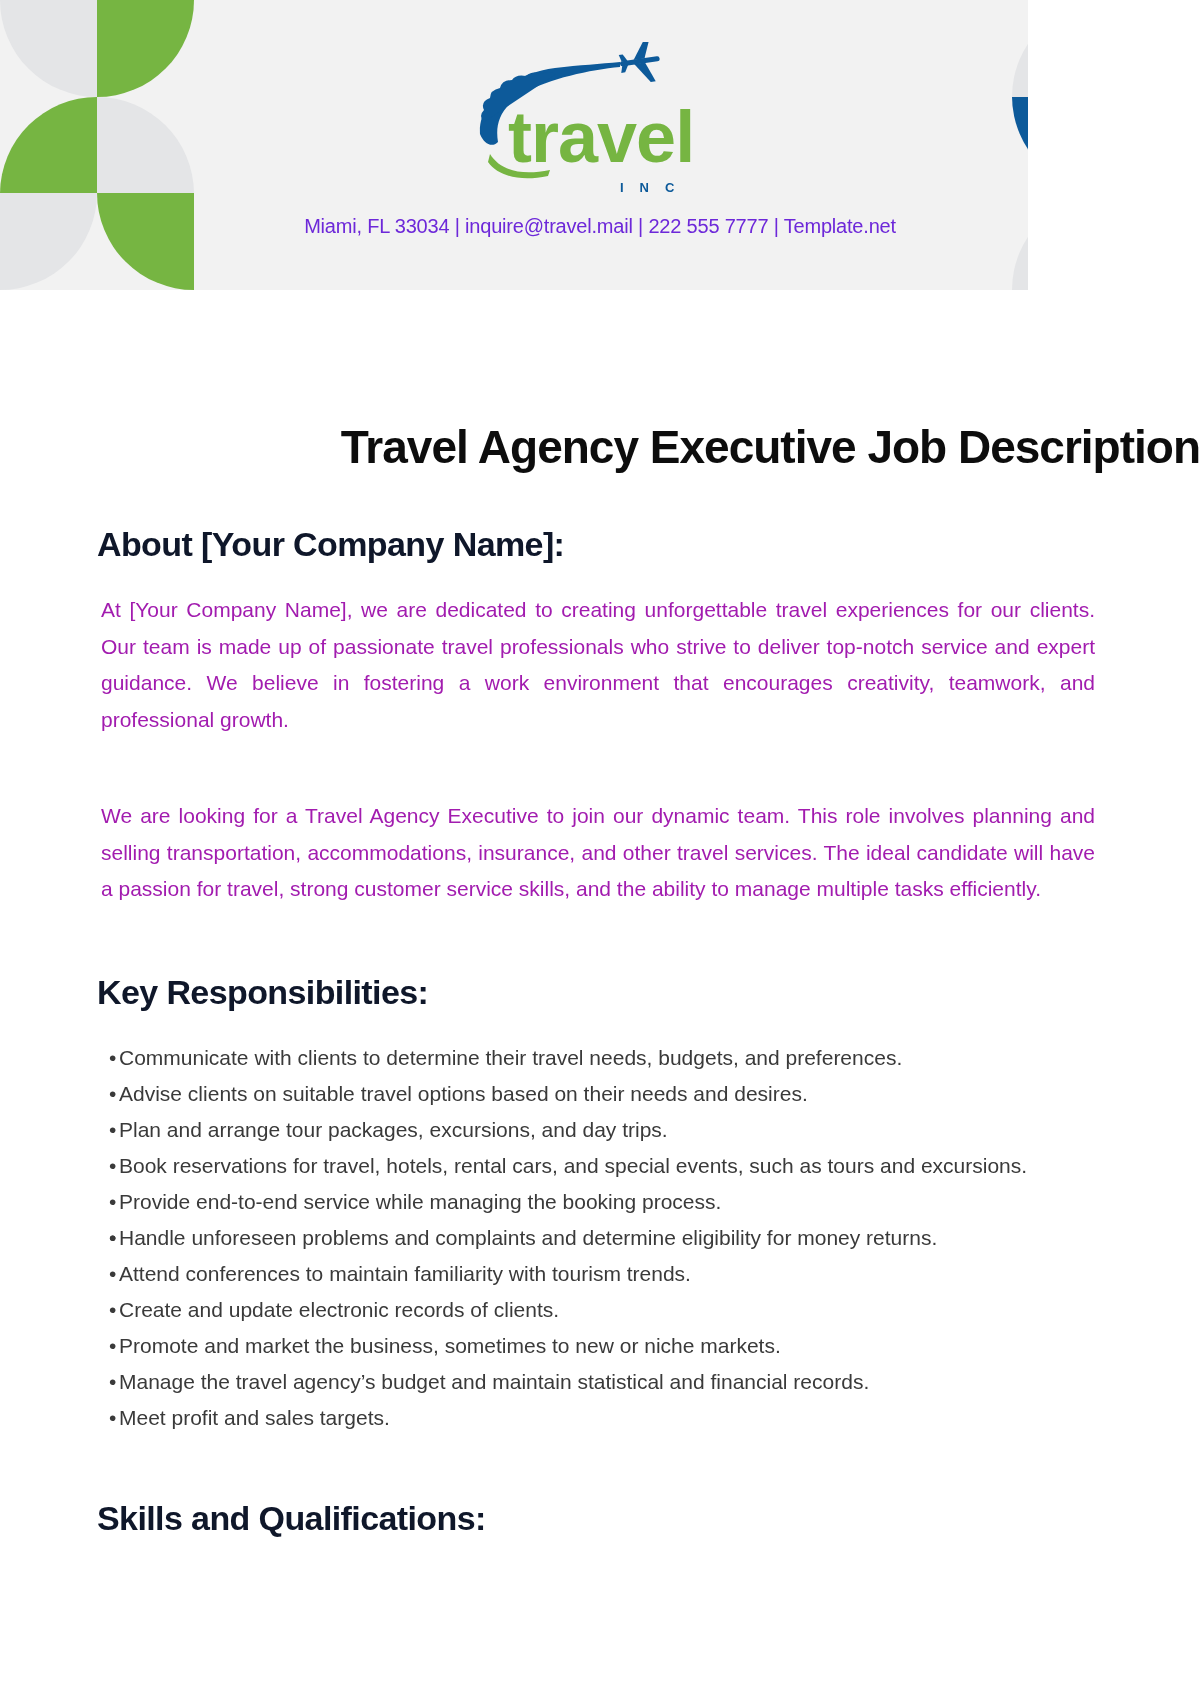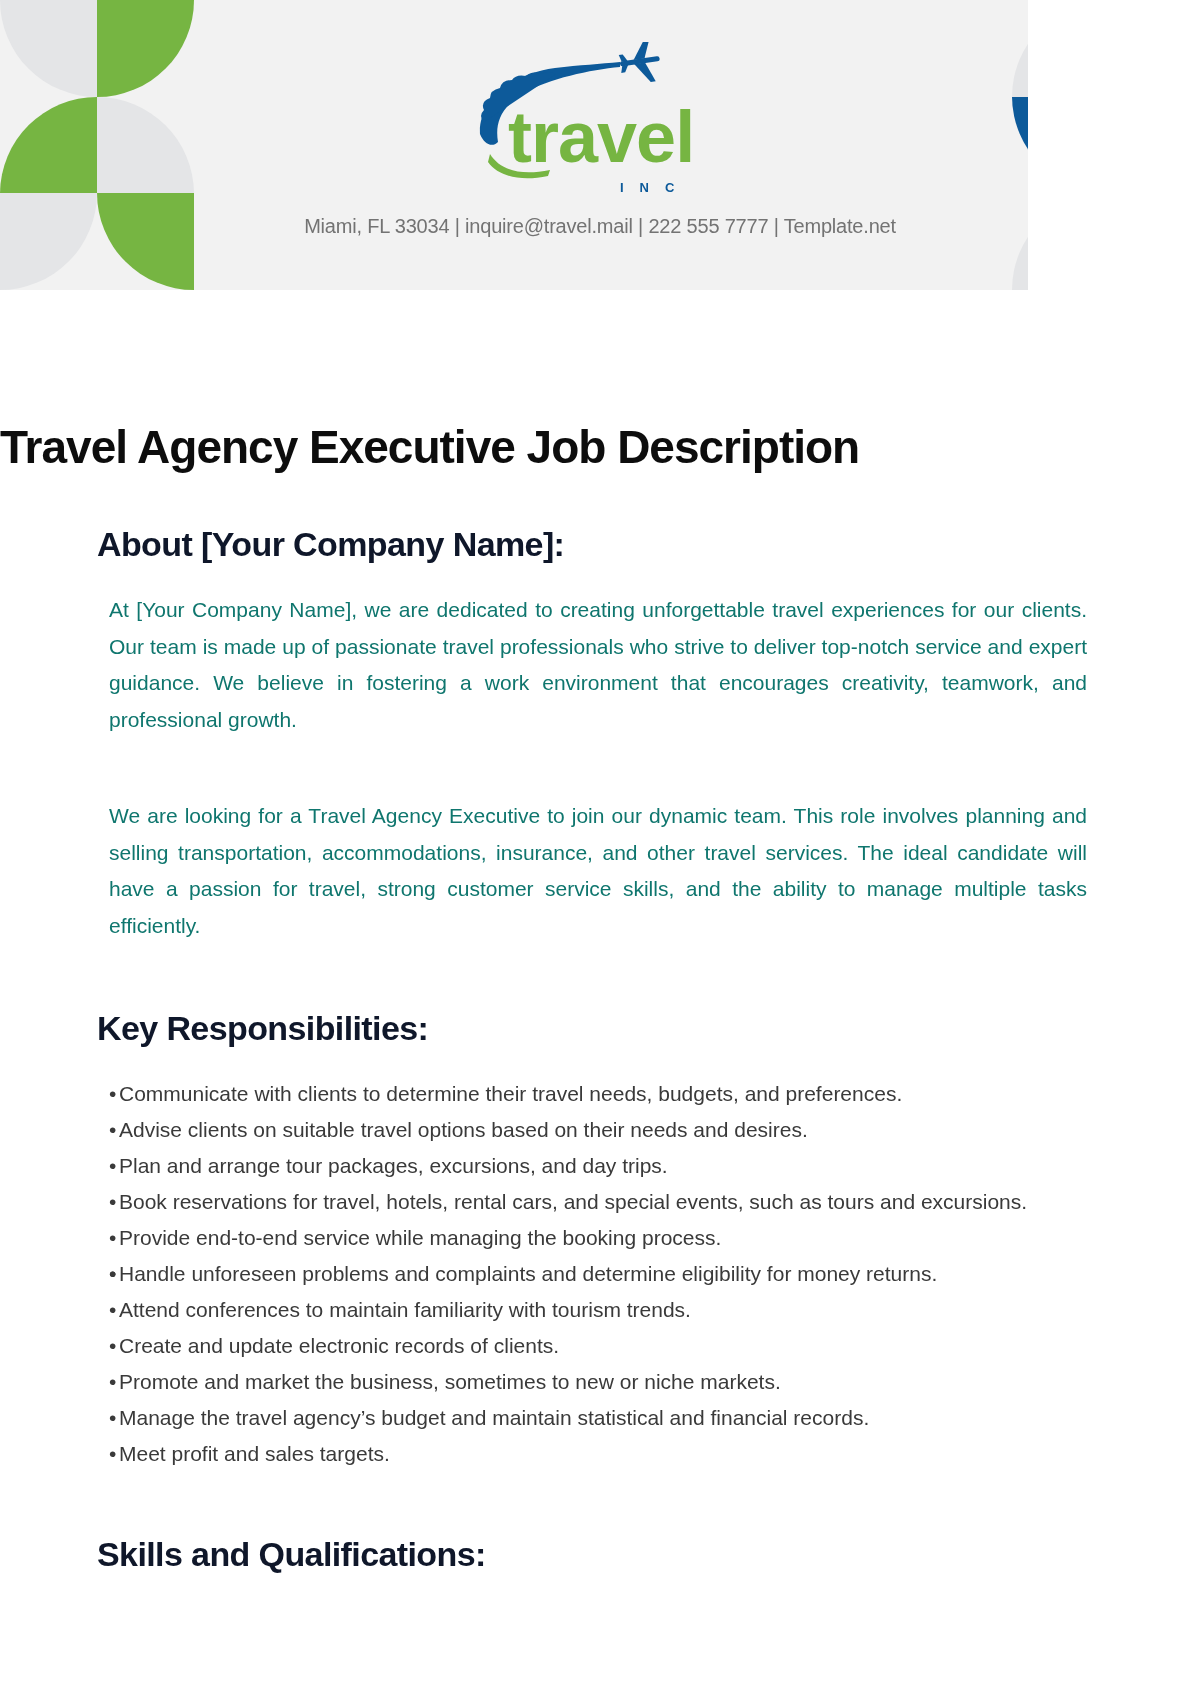--- a/index.html
+++ b/index.html
@@ -13,34 +13,34 @@
   .header {
     position: absolute; left: 0; top: 0; width: 1028px; height: 290px;
     background: #f2f2f2; overflow: hidden;
   }
   .pattern { position: absolute; top: 0; width: 196px; height: 290px; }
   .pattern.left { left: 0; }
   .pattern.right { left: 1004px; }
   .logo { position: absolute; left: 470px; top: 42px; width: 270px; height: 160px; }
   .contact {
     position: absolute; left: 0; width: 1200px; top: 215px;
-    text-align: center; font-size: 20px; color: #737373; letter-spacing: -0.2px;
+    text-align: center; font-size: 20px; color: #6d28d9; letter-spacing: -0.2px;
   }
   .doc-title {
     position: absolute; left: 0; width: 1200px; top: 420px;
-    text-align: left; font-size: 46px; font-weight: bold; color: #0d0d0d;
+    text-align: right; font-size: 46px; font-weight: bold; color: #0d0d0d;
     letter-spacing: -1px; margin: 0;
   }
   .content { position: absolute; left: 97px; top: 520px; width: 1002px; }
   h2 {
     font-size: 34px; font-weight: bold; color: #0f172a; margin: 0 0 24px 0;
     letter-spacing: -0.6px; line-height: 48px;
   }
   p.body {
-    font-size: 21px; line-height: 36.5px; color: #0f766e; margin: 12px;
+    font-size: 21px; line-height: 36.5px; color: #a21caf; margin: 4px;
     text-align: justify;
   }
   .section { margin-bottom: 60px; }
   ul.resp { list-style: none; padding: 0 0 0 12px; margin: 0; }
   ul.resp li {
     font-size: 21px; line-height: 36px; color: #3a3a3a; text-align: justify;
     position: relative; padding-left: 10px;
   }
   ul.resp li .bullet { position: absolute; left: 0; top: 0; }
   .cut-heading { margin-top: 58px; }

